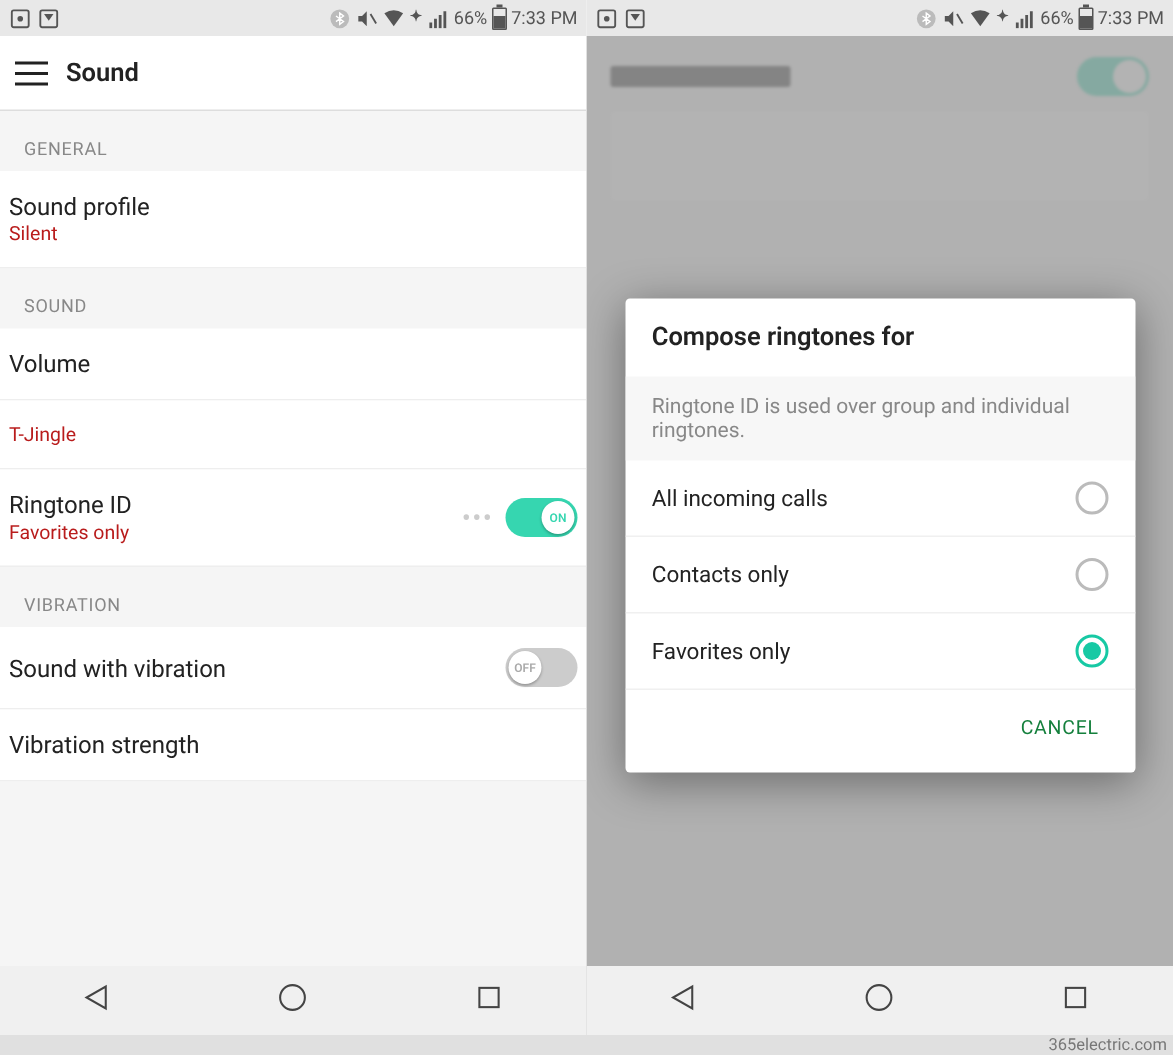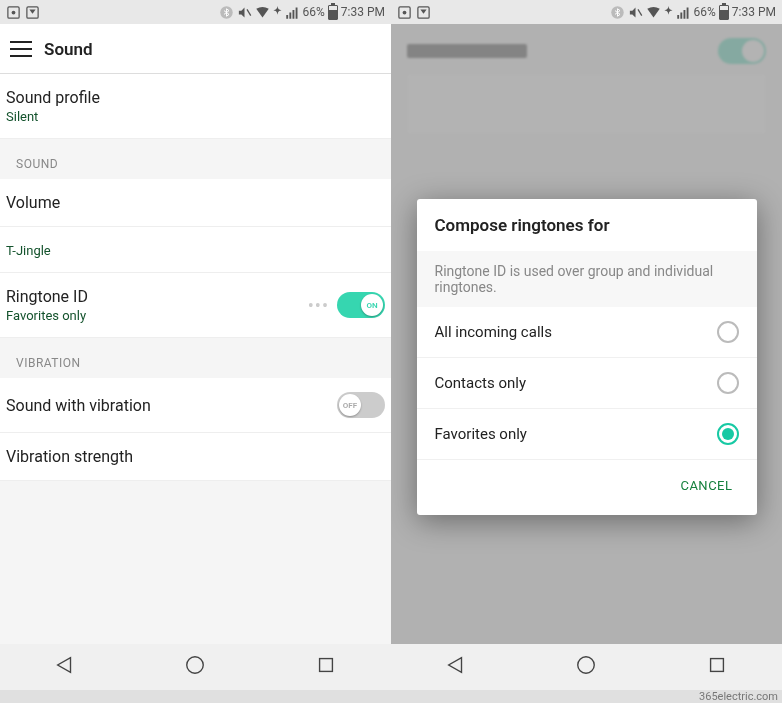--- a/index.html
+++ b/index.html
@@ -73,21 +73,21 @@
   .list-item {
     background: #fff;
     padding: 14px 6px;
     border-bottom: 1px solid #eee;
     display:flex;
     align-items:center;
     justify-content:space-between;
   }
   .list-item .text { flex:1; }
   .item-title { font-size: 16px; color:#222; }
-  .item-sub { font-size: 13px; color:#14532d; margin-top:2px; }
+  .item-sub { font-size: 13px; color:#b91c1c; margin-top:2px; }
   
   .toggle {
     width: 48px; height:26px; border-radius:13px; position:relative;
   }
   .toggle.on { background:#36d6b0; }
   .toggle.off { background:#ccc; }
   .toggle .knob {
     position:absolute; width:22px; height:22px; border-radius:50%; background:#fff; top:2px;
     box-shadow: 0 1px 2px rgba(0,0,0,.3);
     display:flex; align-items:center; justify-content:center; font-size:8px; font-weight:600;
@@ -230,20 +230,21 @@
 
     <div class="header">
       <div class="hamburger">
           <span></span>
           <span></span>
           <span></span>
         </div>
       <div class="header-title">Sound</div>
     </div>
 
+    <div class="section-header">GENERAL</div>
     <div class="list-item">
       <div class="text">
         <div class="item-title">Sound profile</div>
         <div class="item-sub">Silent</div>
       </div>
     </div>
 
     <div class="section-header">SOUND</div>
     <div class="list-item">
       <div class="text">

